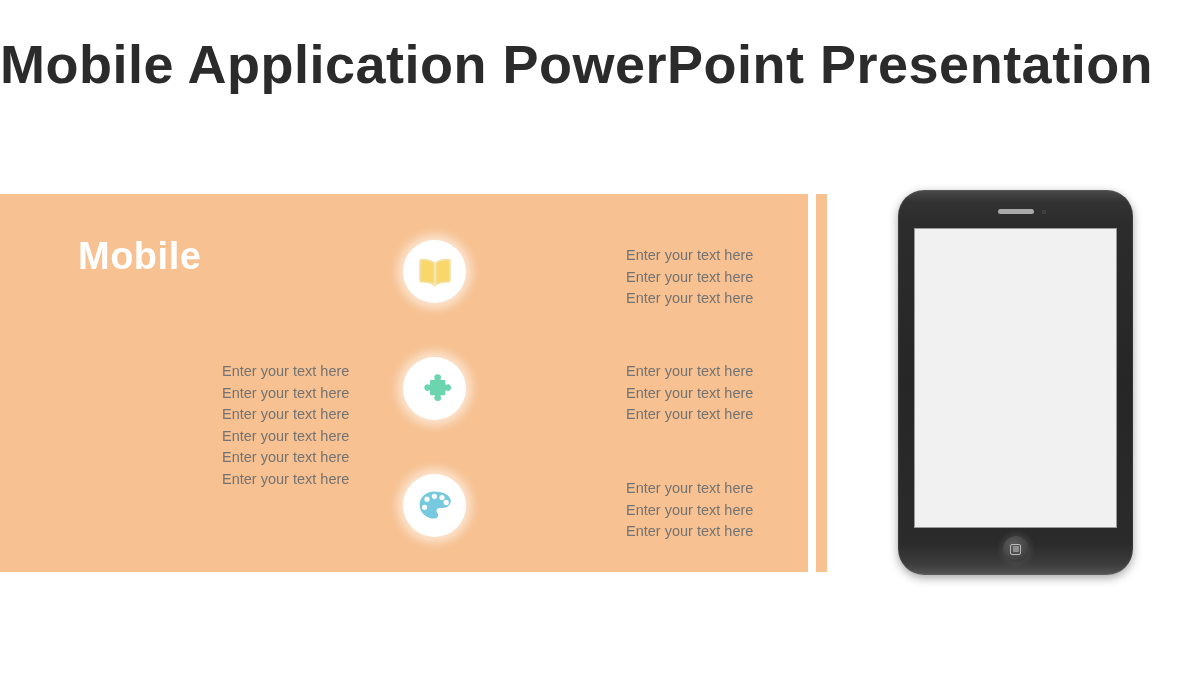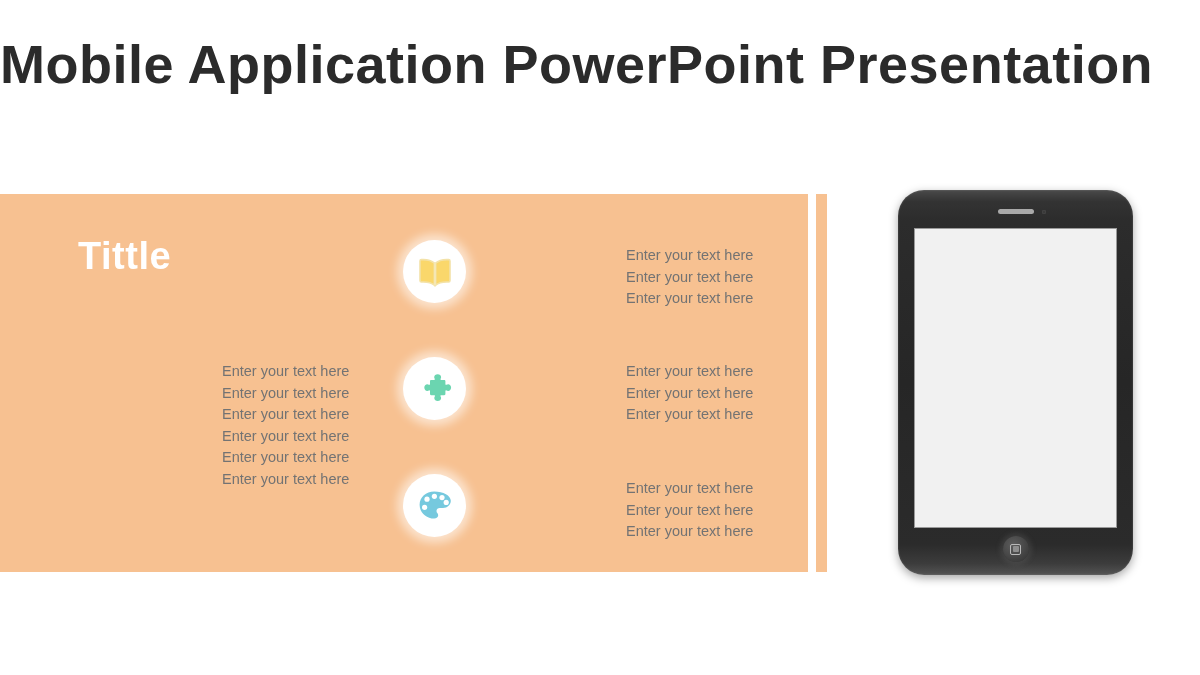--- a/index.html
+++ b/index.html
@@ -175,21 +175,21 @@
   }
 </style>
 </head>
 <body>
 
 <div id="slide-title">Mobile Application PowerPoint Presentation</div>
 
 <div id="content-panel"></div>
 <div id="accent-stripe"></div>
 
-<div id="panel-heading">Tittle</div>
+<div id="panel-heading">Mobile</div>
 
 <div id="icon-circle-1" class="icon-circle">
   <span>
     <svg width="34" height="32" viewBox="0 0 34 32" aria-hidden="true">
       <path d="M16.4 7.2 C13.6 4.6 9.2 3.6 5.4 3.6 L3.4 3.6 C2.6 3.6 2 4.2 2 5 L2 24.6 C2 25.4 2.6 26 3.4 26 L5.4 26 C9.2 26 13.6 26.8 16.4 29.2 Z" fill="#FAD76B"></path>
       <path d="M17.6 7.2 C20.4 4.6 24.8 3.6 28.6 3.6 L30.6 3.6 C31.4 3.6 32 4.2 32 5 L32 24.6 C32 25.4 31.4 26 30.6 26 L28.6 26 C24.8 26 20.4 26.8 17.6 29.2 Z" fill="#FAD76B"></path>
       <path d="M16.4 7.2 C13.6 4.6 9.2 3.6 5.4 3.6 L3.4 3.6 C2.6 3.6 2 4.2 2 5 L2 24.6 C2 25.4 2.6 26 3.4 26 L5.4 26 C9.2 26 13.6 26.8 16.4 29.2 Z" fill="none" stroke="#F3E2A8" stroke-width="1.6"></path>
       <path d="M17.6 7.2 C20.4 4.6 24.8 3.6 28.6 3.6 L30.6 3.6 C31.4 3.6 32 4.2 32 5 L32 24.6 C32 25.4 31.4 26 30.6 26 L28.6 26 C24.8 26 20.4 26.8 17.6 29.2 Z" fill="none" stroke="#F3E2A8" stroke-width="1.6"></path>
       <rect x="15.9" y="7.0" width="2.2" height="22.4" fill="#F5E7B4"></rect>
     </svg>

